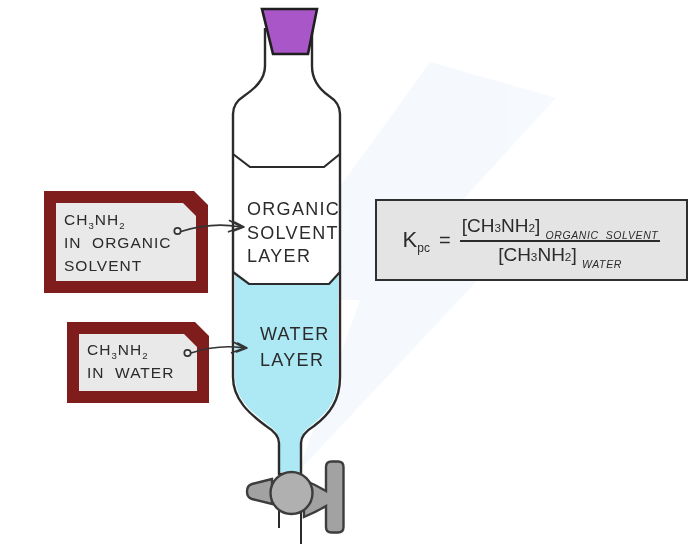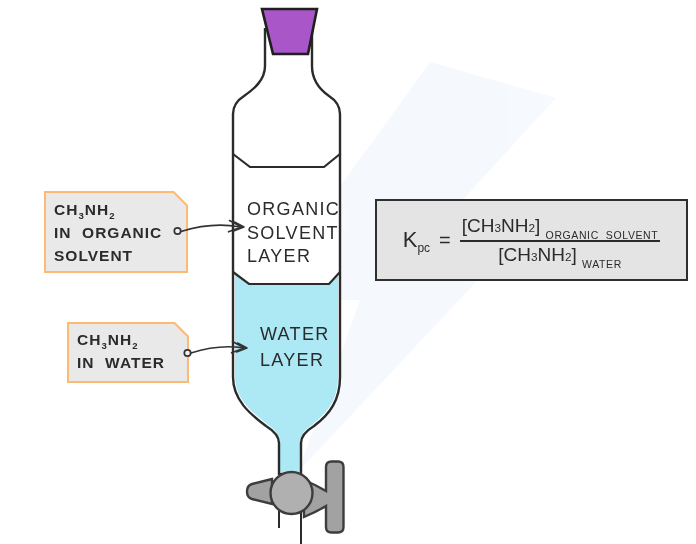--- a/index.html
+++ b/index.html
@@ -7,23 +7,23 @@
     --tag-fill:#e9e9e9; --equation-fill:#e4e4e4; --outline:#2b2b2b; --text:#2b2b2b;
   }
   html,body{margin:0;padding:0;background:#fff;}
   .canvas{
     position:relative;width:696px;height:544px;background:#fff;overflow:hidden;
     font-family:"Liberation Sans",sans-serif;color:var(--text);
   }
   .canvas svg{position:absolute;left:0;top:0;pointer-events:none;}
   
   .tag-outer{
-    position:absolute;background:#fdba74;
+    position:absolute;background:#7f1d1d;
     clip-path:polygon(0 0,calc(100% - 14px) 0,100% 14px,100% 100%,0 100%);
-    padding:2px;z-index:1;font-weight:bold;
+    padding:12px;z-index:1;
   }
   .tag-inner{
     width:100%;height:100%;box-sizing:border-box;background:var(--tag-fill);
     clip-path:polygon(0 0,calc(100% - 13px) 0,100% 13px,100% 100%,0 100%);
     font-size:15.5px;letter-spacing:1px;line-height:23px;white-space:pre;
   }
   .tag1{left:44px;top:191px;width:140px;height:78px;}
   .tag1 .tag-inner{padding:5px 0 0 8px;}
   .tag2{left:67px;top:322px;width:118px;height:57px;}
   .tag2 .tag-inner{padding:4px 0 0 8px;}
@@ -37,21 +37,21 @@
     position:absolute;left:375px;top:199px;width:313px;height:82px;box-sizing:border-box;
     background:var(--equation-fill);border:2.5px solid #2f2f2f;z-index:1;
     display:flex;align-items:center;justify-content:center;gap:9px;
   }
   .eq-k{font-size:22px;}
   .eq-k sub{font-size:12px;}
   .eq-equals{font-size:20px;}
   .frac{display:flex;flex-direction:column;align-items:center;}
   .frac-row{font-size:19px;white-space:pre;display:flex;align-items:baseline;}
   .frac-bar{align-self:stretch;border-top:2.2px solid #2b2b2b;margin:3px 0 2px 0;}
-  .sub-label{font-size:10.5px;letter-spacing:.6px;align-self:flex-end;position:relative;top:4px;white-space:pre;}
+  .sub-label{font-size:10.5px;letter-spacing:.6px;align-self:flex-end;position:relative;top:4px;white-space:pre;font-style:italic;}
   .num{padding:0 2px;}
   .den{padding:0 2px;}
 </style>
 </head>
 <body>
 
 <div class="canvas">
 
   <svg width="696" height="544" viewBox="0 0 696 544" style="z-index:0">
     <g opacity="0.55">

